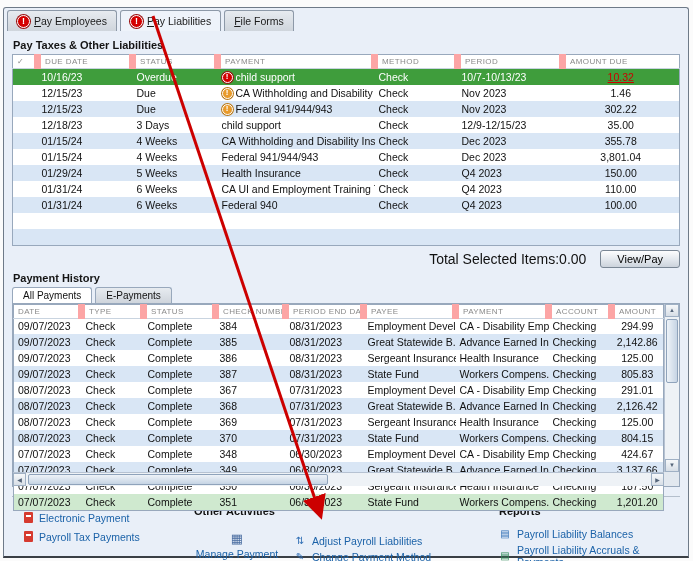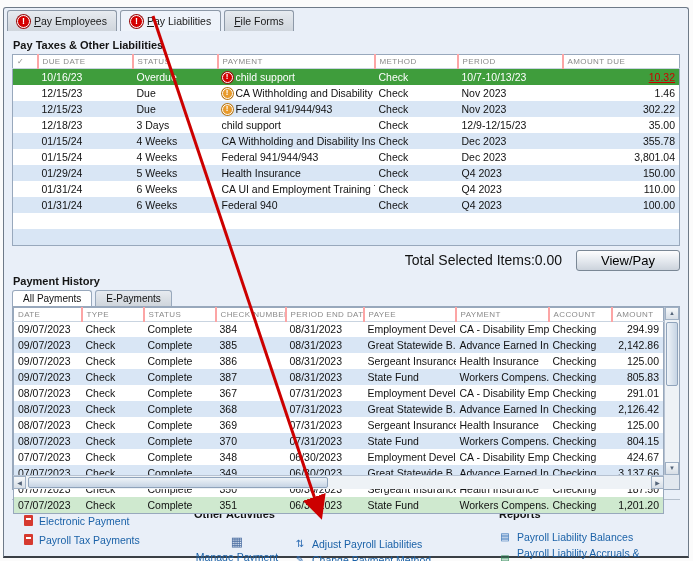--- a/index.html
+++ b/index.html
@@ -10,33 +10,33 @@
 .tab{display:inline-flex;align-items:center;gap:4px;padding:0 9px;height:21px;border:1px solid #8d99a8;border-bottom:none;border-radius:3px 3px 0 0;background:linear-gradient(#e7ebf0,#cfd5dc);color:#1a1a1a;cursor:default}
 .tab.sel{background:#eef3fa}
 .ak{display:inline-block}
 .ak::first-letter{text-decoration:underline}
 .alert{display:inline-flex;align-items:center;justify-content:center;width:13px;height:13px;border-radius:50%;background:#d40000;color:#fff;font-weight:bold;font-size:9px;line-height:1;border:1px solid #fff;box-shadow:0 0 0 1px #991111}
 .alert.orange{background:#e89a2a;box-shadow:0 0 0 1px #b97a1a}
 .alert.sm{width:11px;height:11px;font-size:8px;margin-right:3px;flex:0 0 auto}
 .content{padding:4px 8px 0 8px}
 .sec-title{font-size:11px;font-weight:bold;color:#141414;margin:4px 0 3px 1px}
 table.t{width:100%;border-collapse:collapse;table-layout:fixed;background:#fff;border:1px solid #98a8bc}
-table.t th{text-align:left;font-size:8px;font-weight:normal;color:#8a8a8a;letter-spacing:.4px;padding:2px 4px;background:#fff;border-bottom:1px solid #c9d4e0;border-left:2px solid #fca5a5;white-space:nowrap;overflow:hidden}
+table.t th{text-align:left;font-size:8px;font-weight:normal;color:#8a8a8a;letter-spacing:.4px;padding:2px 4px;background:#fff;border-bottom:1px solid #c9d4e0;border-left:7px solid #fca5a5;white-space:nowrap;overflow:hidden}
 table.t th:first-child{border-left:none}
 table.t td{padding:0 4px;height:16px;white-space:nowrap;overflow:hidden;font-size:10.5px}
 .t1 tbody tr:nth-child(odd){background:#d9e6f5}
 .t1 tbody tr:nth-child(even){background:#fff}
 .t1 tbody tr.sel{background:#3f9d3c}
 .t1 tbody tr.sel td{color:#fff}
-td.amt{text-align:right}
+td.amt{text-align:center}
 .red-link{color:#cc0000 !important;text-decoration:underline}
 td.pay{display:flex;align-items:center;height:16px}
 .totalrow{display:flex;justify-content:flex-end;align-items:center;gap:14px;margin:4px 0 2px 0}
 .total{font-size:14px;color:#111}
-.btn{font-family:"Liberation Sans",sans-serif;font-size:13px;padding:2px 24px;border:1px solid #7a8795;border-radius:3px;background:linear-gradient(#fdfdfe,#e2e7ed 55%,#ccd3dc);cursor:default}
+.btn{font-family:"Liberation Sans",sans-serif;font-size:11px;padding:2px 16px;border:1px solid #7a8795;border-radius:3px;background:linear-gradient(#fdfdfe,#e2e7ed 55%,#ccd3dc);cursor:default}
 .subtabs{display:flex;gap:3px;margin-top:1px}
 .subtab{font-size:10px;padding:2px 10px;border:1px solid #98a8bc;border-bottom:none;border-radius:3px 3px 0 0;background:linear-gradient(#e7ebf0,#cfd5dc);cursor:default}
 .subtab.sel{background:#fff}
 .ph-wrap{position:relative;border:1px solid #98a8bc;background:#fff;height:184px}
 table.t2w{width:calc(100% - 15px)}
 .t2 th{font-size:7.5px;padding:1px 4px}
 .t2 td{height:13px;font-size:10px}
 .t2 tbody tr:nth-child(odd){background:#fff}
 .t2 tbody tr:nth-child(even){background:#d9e6f5}
 .t2 tbody tr.hl{background:#cfe9cf}

